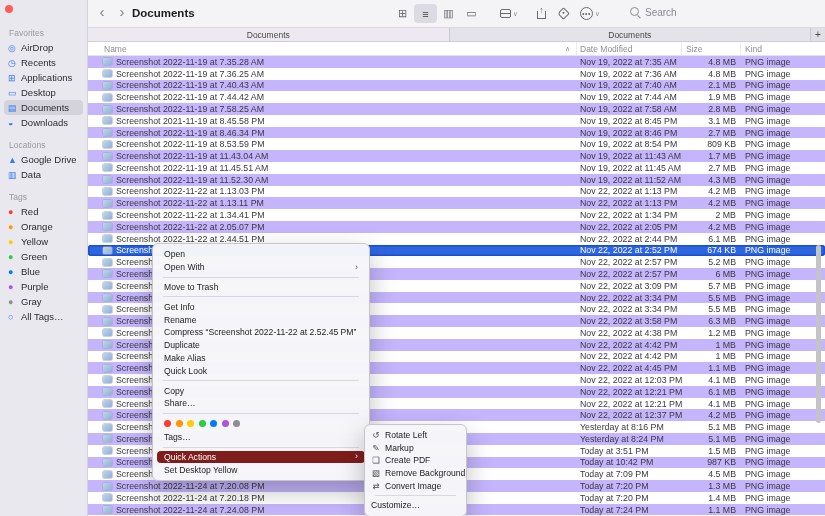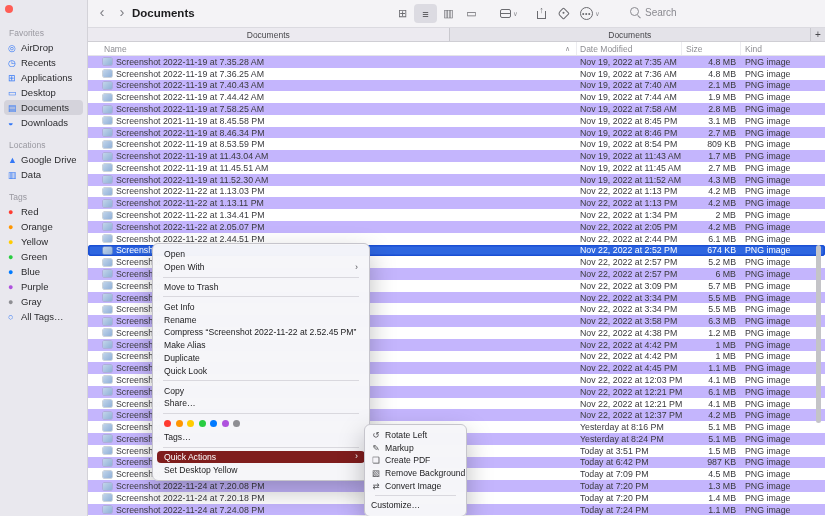--- a/index.html
+++ b/index.html
@@ -542,21 +542,21 @@
         </div>
         <div class="c-date">Today at 3:51 PM</div>
         <div class="c-size">1.5 MB</div>
         <div class="c-kind">PNG image</div>
       </div>
       <div class="row alt">
         <div class="c-name">
           <span class="thumb"></span>
           <span class="fname">Screenshot</span>
         </div>
-        <div class="c-date">Today at 6:42 PM</div>
+        <div class="c-date">Today at 10:42 PM</div>
         <div class="c-size">987 KB</div>
         <div class="c-kind">PNG image</div>
       </div>
       <div class="row">
         <div class="c-name">
           <span class="thumb"></span>
           <span class="fname">Screenshot</span>
         </div>
         <div class="c-date">Today at 7:09 PM</div>
         <div class="c-size">4.5 MB</div>
@@ -607,24 +607,24 @@
       <div class="m-item">
         <span class="m-label">Get Info</span>
       </div>
       <div class="m-item">
         <span class="m-label">Rename</span>
       </div>
       <div class="m-item">
         <span class="m-label">Compress “Screenshot 2022-11-22 at 2.52.45 PM”</span>
       </div>
       <div class="m-item">
+        <span class="m-label">Duplicate</span>
+      </div>
+      <div class="m-item">
         <span class="m-label">Make Alias</span>
-      </div>
-      <div class="m-item">
-        <span class="m-label">Duplicate</span>
       </div>
       <div class="m-item">
         <span class="m-label">Quick Look</span>
       </div>
       <div class="m-sep"></div>
       <div class="m-item">
         <span class="m-label">Copy</span>
       </div>
       <div class="m-item">
         <span class="m-label">Share…</span>

